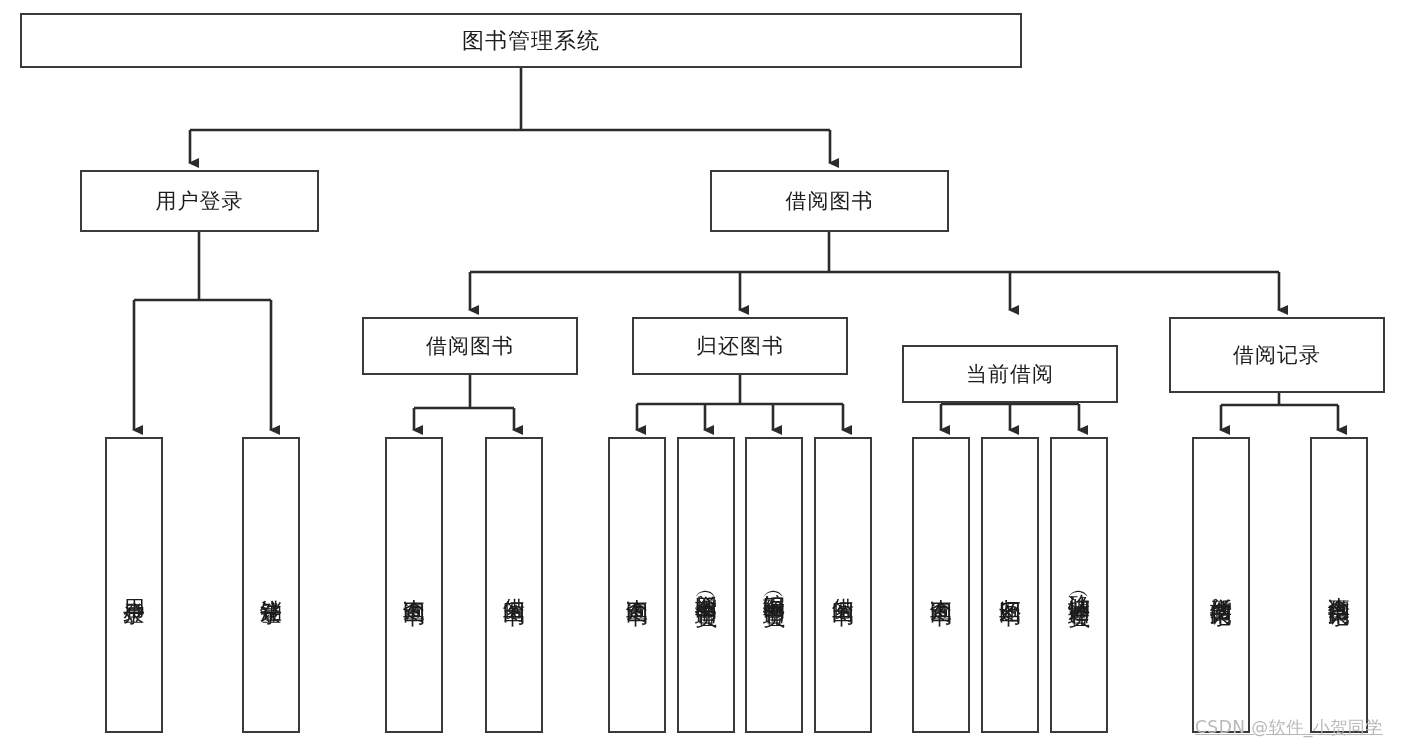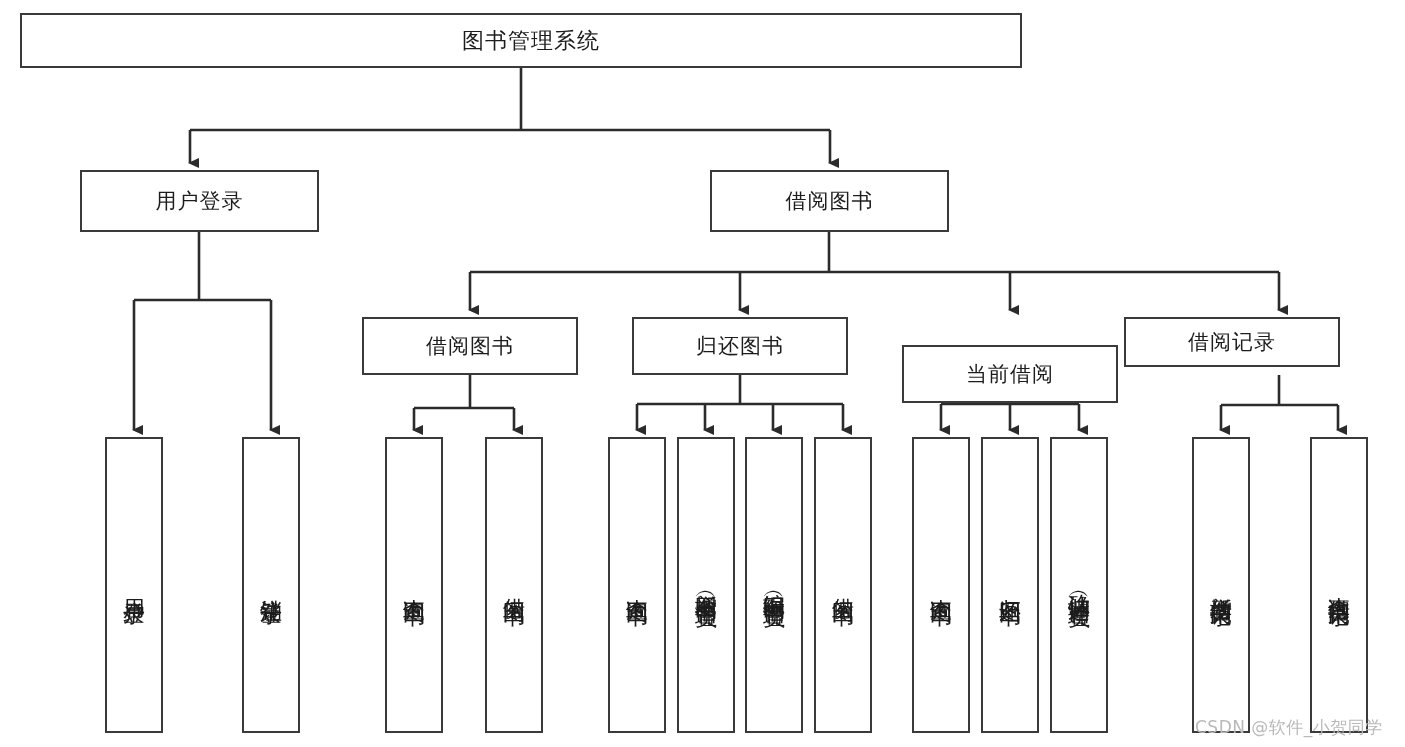--- a/index.html
+++ b/index.html
@@ -55,20 +55,21 @@
     white-space: nowrap;
     display: block;
   }
   .watermark {
     position: absolute;
     font-size: 17px;
     color: #b9b9b9;
     white-space: nowrap;
     letter-spacing: 0.5px;
     pointer-events: none;
+    text-decoration: underline;
   }
 </style>
 </head>
 <body>
 
 <div id="diagram-root">
 
   <svg class="wires" viewBox="0 0 1405 747">
     <defs>
       <marker id="arrow" markerWidth="12" markerHeight="12" refX="5" refY="9" orient="auto" markerUnits="userSpaceOnUse">
@@ -132,21 +133,21 @@
 
   <div class="node level3" style="left:362px; top:317px; width:216px; height:58px;">
     <span class="label">借阅图书</span>
   </div>
   <div class="node level3" style="left:632px; top:317px; width:216px; height:58px;">
     <span class="label">归还图书</span>
   </div>
   <div class="node level3" style="left:902px; top:317px; width:216px; height:58px;margin-top:28px;">
     <span class="label">当前借阅</span>
   </div>
-  <div class="node level3" style="left:1124px; top:317px; width:216px; height:50px;">
+  <div class="node level3" style="left:1169px; top:317px; width:216px; height:76px;">
     <span class="label">借阅记录</span>
   </div>
 
   <div class="node leaf" style="left:105px; top:437px; width:58px; height:296px;">
     <span class="label">用户登录</span>
   </div>
   <div class="node leaf" style="left:242px; top:437px; width:58px; height:296px;">
     <span class="label">注销登录</span>
   </div>
 

